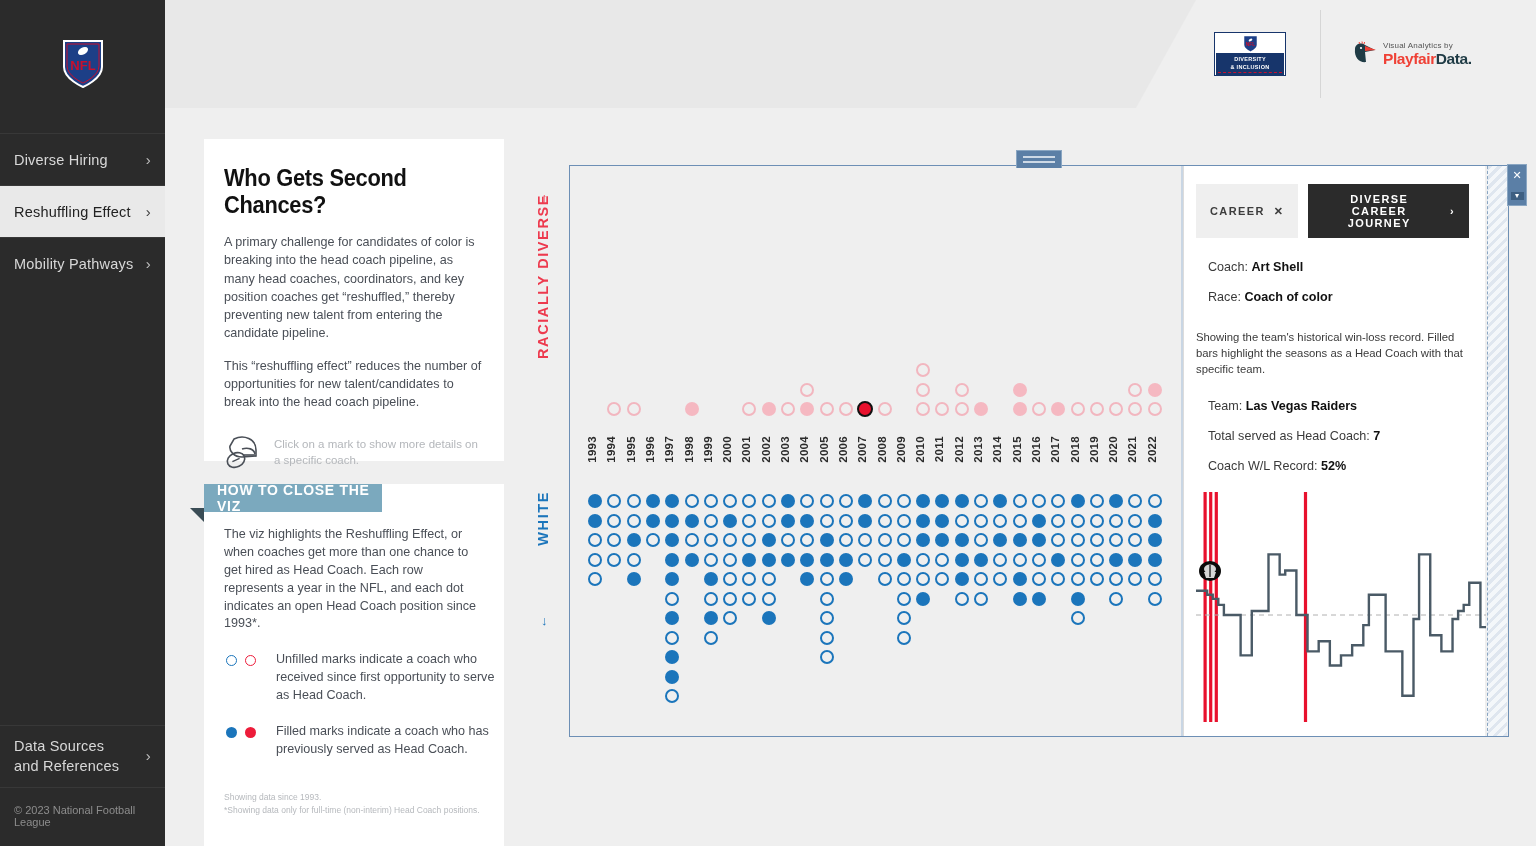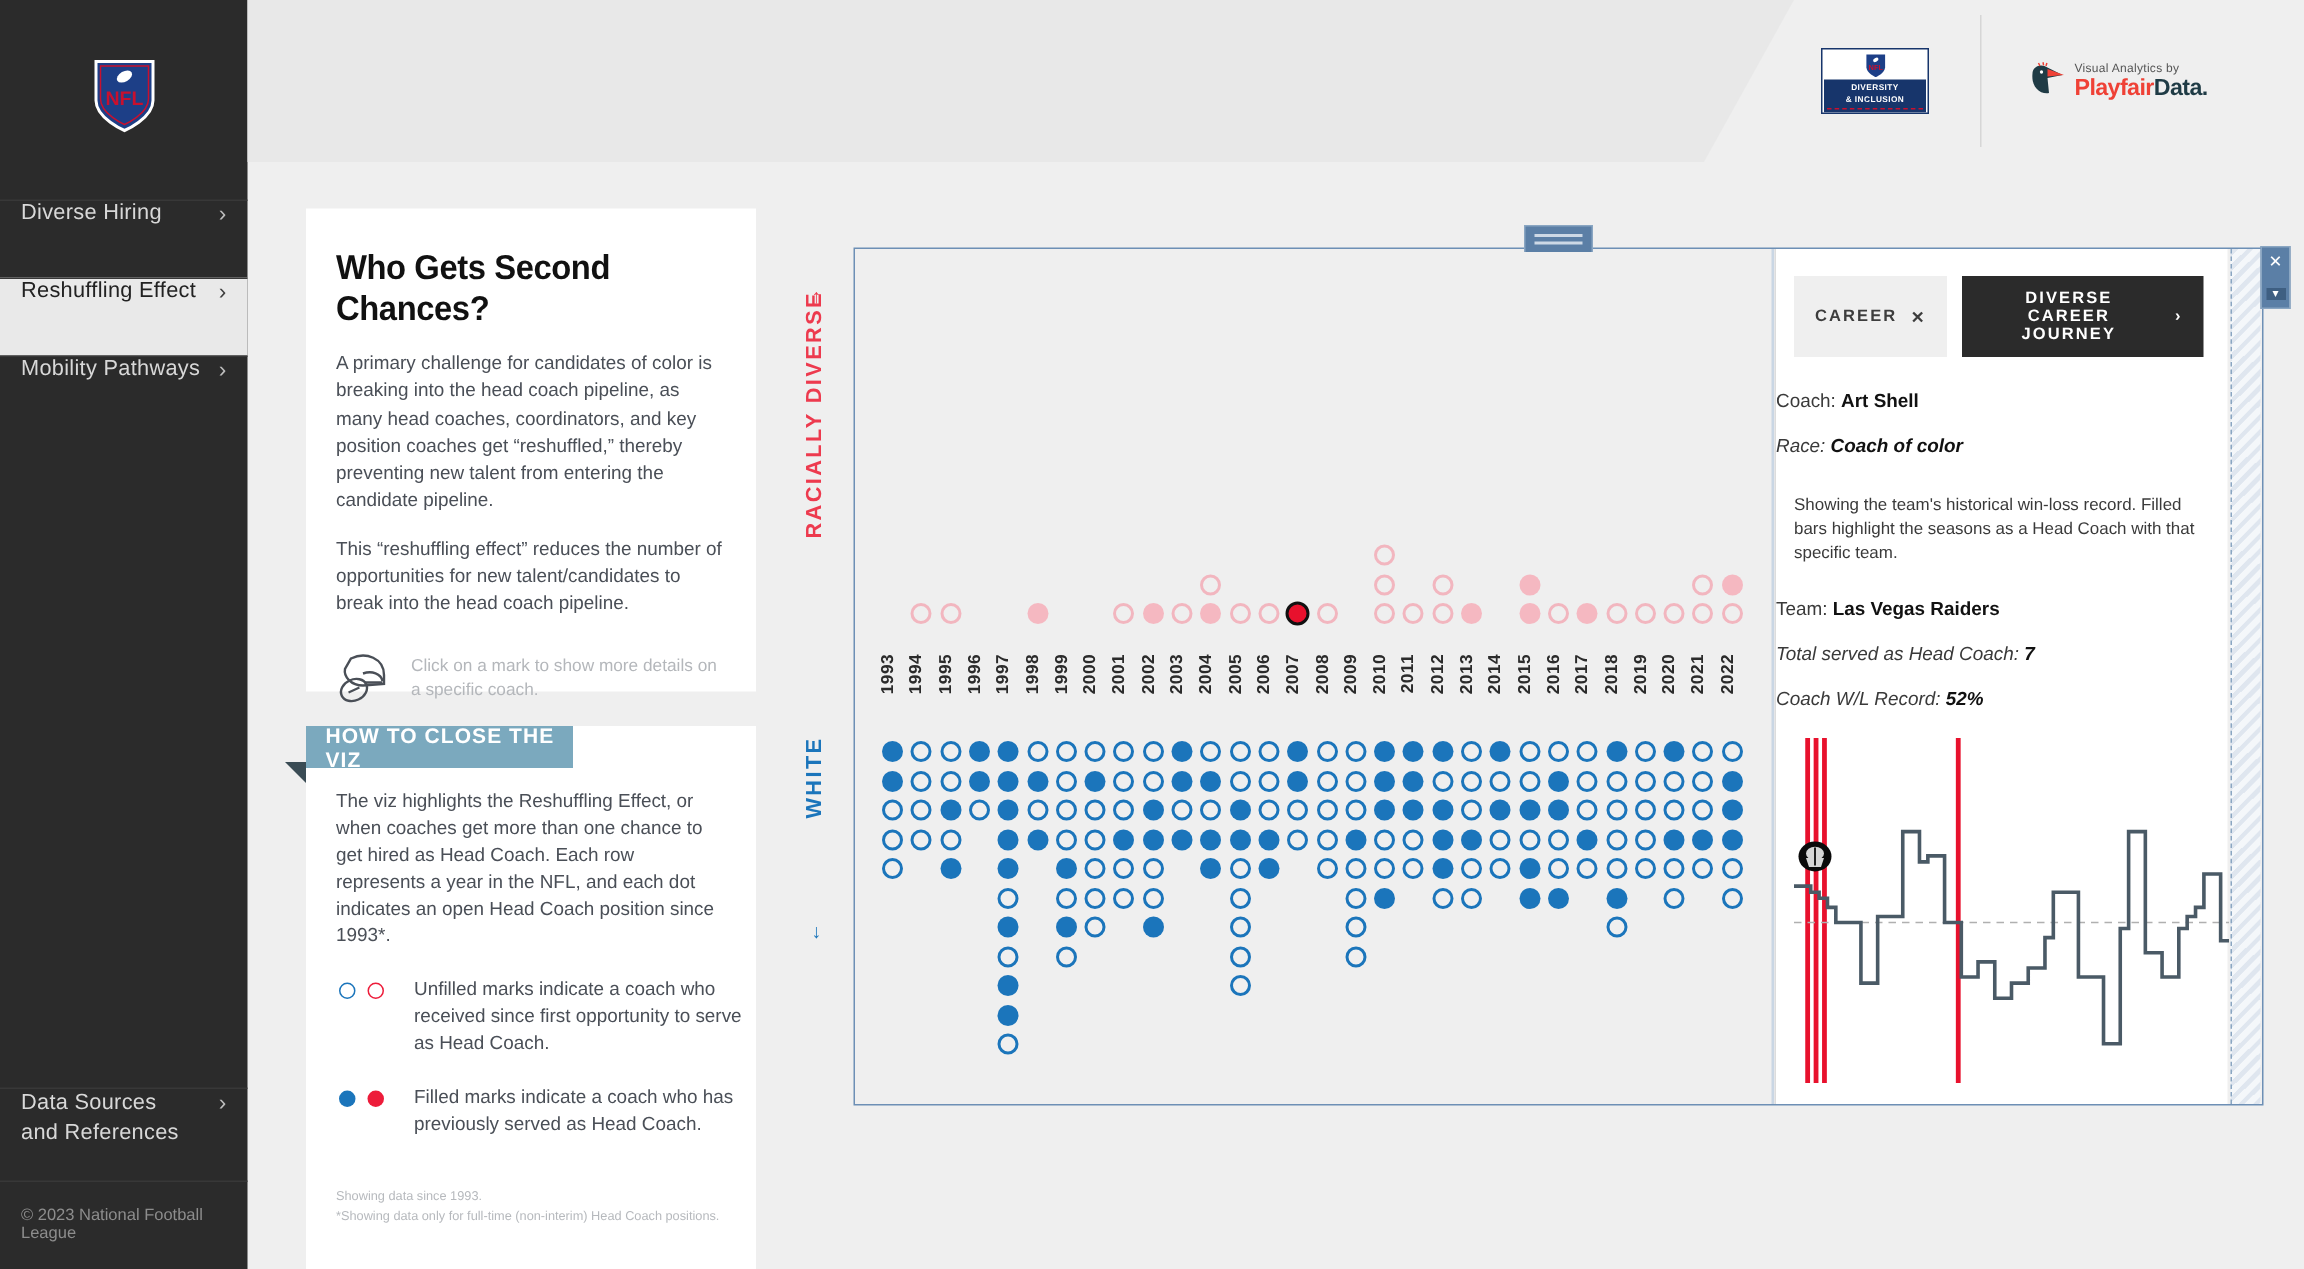--- a/index.html
+++ b/index.html
@@ -15,21 +15,21 @@
   #sidebar{
     position:absolute; left:0; top:0; width:165px; height:846px;
     background:#2b2b2b;
   }
   #sidebar-logo-wrap{
     height:125px; display:flex; align-items:center; justify-content:center;
   }
   .nfl-shield{ width:42px; height:52px; }
   .nav-item{
     height:52px; padding:0 14px;
-    display:flex; align-items:flex-start; justify-content:space-between;
+    display:flex; align-items:center; justify-content:space-between;
     color:#d8d8d8; font-size:14.5px; letter-spacing:.2px;
     border-top:1px solid #383838;
     cursor:pointer;
   }
   .nav-item.active{ background:#e9e9e9; color:#222; }
   .nav-item .chev{ font-size:15px; opacity:.85; }
   #nav-top{ margin-top:8px; }
   #nav-bottom{ position:absolute; bottom:0; left:0; width:165px; }
   .nav-item.multiline{ height:62px; line-height:1.35; }
   #copyright{
@@ -189,24 +189,24 @@
     padding:9px 14px; display:flex; align-items:center; gap:9px; cursor:pointer;
     font-family:"Liberation Sans Narrow","Liberation Sans",sans-serif;
   }
   #analyze-btn{
     background:#2b2b2b; color:#fff; border:none;
     font-size:11px; font-weight:700; letter-spacing:1.4px;
     padding:9px 14px; display:flex; align-items:center; gap:14px; cursor:pointer;
     flex:1; justify-content:space-between;
     font-family:"Liberation Sans Narrow","Liberation Sans",sans-serif;
   }
-  .detail-line{ margin:0 16px 0 0; font-size:12.6px; color:#3a3a3a; }
+  .detail-line{ margin:0 16px 0 24px; font-size:12.6px; color:#3a3a3a; }
   .detail-line b{ color:#111; }
   .gap-lg{ margin-top:22px; }
-  .gap-md{ margin-top:16px;font-style:italic; }
+  .gap-md{ margin-top:16px; }
   #detail-note{
     margin:26px 18px 0 12px; font-size:11.3px; line-height:1.4; color:#3a3a3a;
   }
   #wl-chart{ position:absolute; left:12px; top:322px; width:290px; height:242px; }
   #raiders-mark{ position:absolute; left:14px; top:394px; width:24px; height:22px; z-index:2;}
 
   
   #right-frame{
     position:absolute; left:1487px; top:166px; width:20px; height:570px;
     background:repeating-linear-gradient(135deg,#dfe6ef 0 3px,#f4f7fa 3px 7px);

